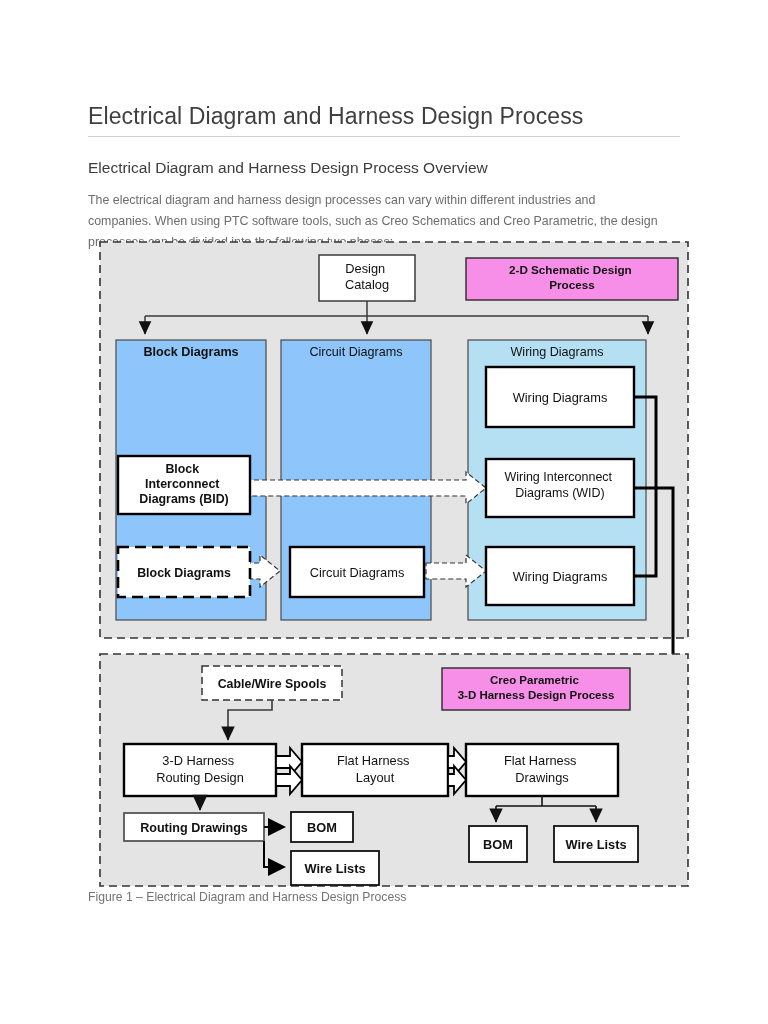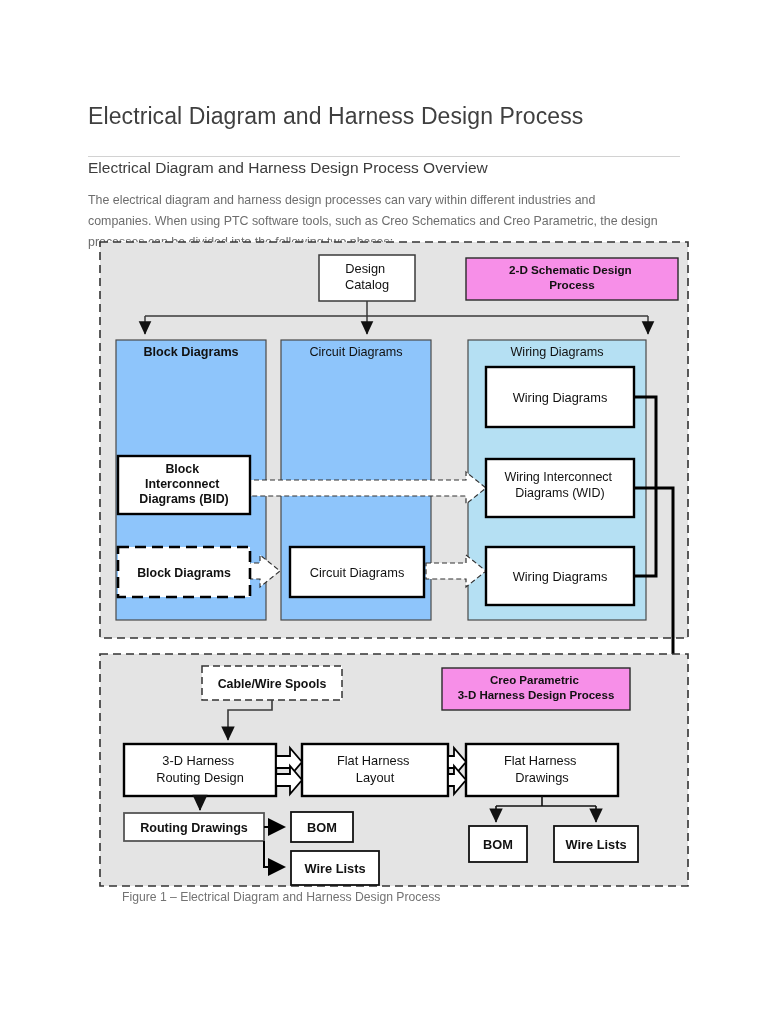--- a/index.html
+++ b/index.html
@@ -7,36 +7,36 @@
     width:768px;height:1024px;background:#ffffff;
     font-family:"Liberation Sans", sans-serif;
     overflow:hidden;
   }
   .page{position:relative;width:768px;height:1024px;}
 
   .doc-title{
     position:absolute;left:88px;top:88px;width:592px;
     font-size:23px;color:#3f3f3f;font-weight:normal;
     letter-spacing:.1px;
-    padding-bottom:26px;
+    padding-bottom:6px;
     border-bottom:1px solid #d2d2d2;
   }
   .section-head{
     position:absolute;left:88px;top:146px;width:600px;
     font-size:15.5px;font-weight:normal;color:#3c3c3c;
   }
   .body-copy{
     position:absolute;left:88px;top:178px;width:572px;
     font-size:12.4px;color:#6d6d6d;line-height:21px;
   }
   .figure{position:absolute;left:88px;top:240px;width:610px;height:650px;}
   .figure svg{display:block;}
   .caption{
     position:absolute;left:88px;top:890px;width:560px;
-    font-size:12.2px;color:#737373;margin-left:34px;
+    font-size:12.2px;color:#737373;
   }
   text{font-family:"Liberation Sans", sans-serif;}
 </style>
 </head>
 <body>
 
 <div class="page">
 
   <h1 class="doc-title">Electrical Diagram and Harness Design Process</h1>
 

